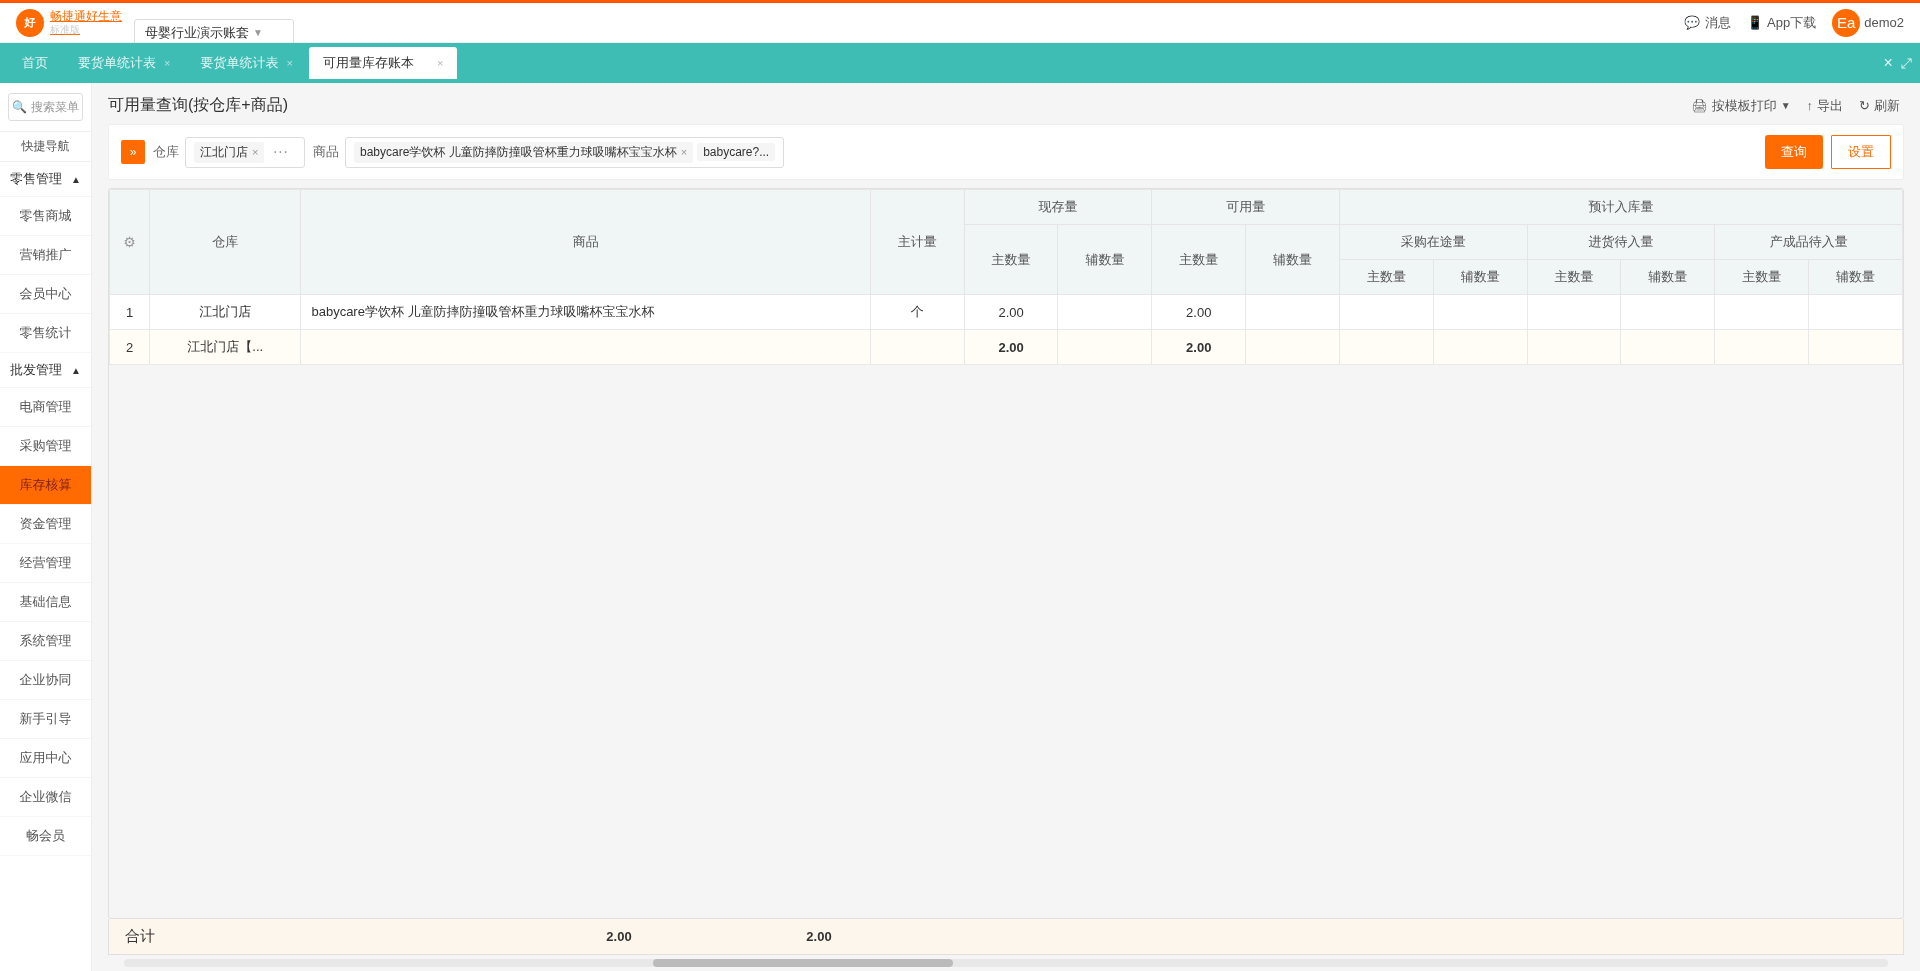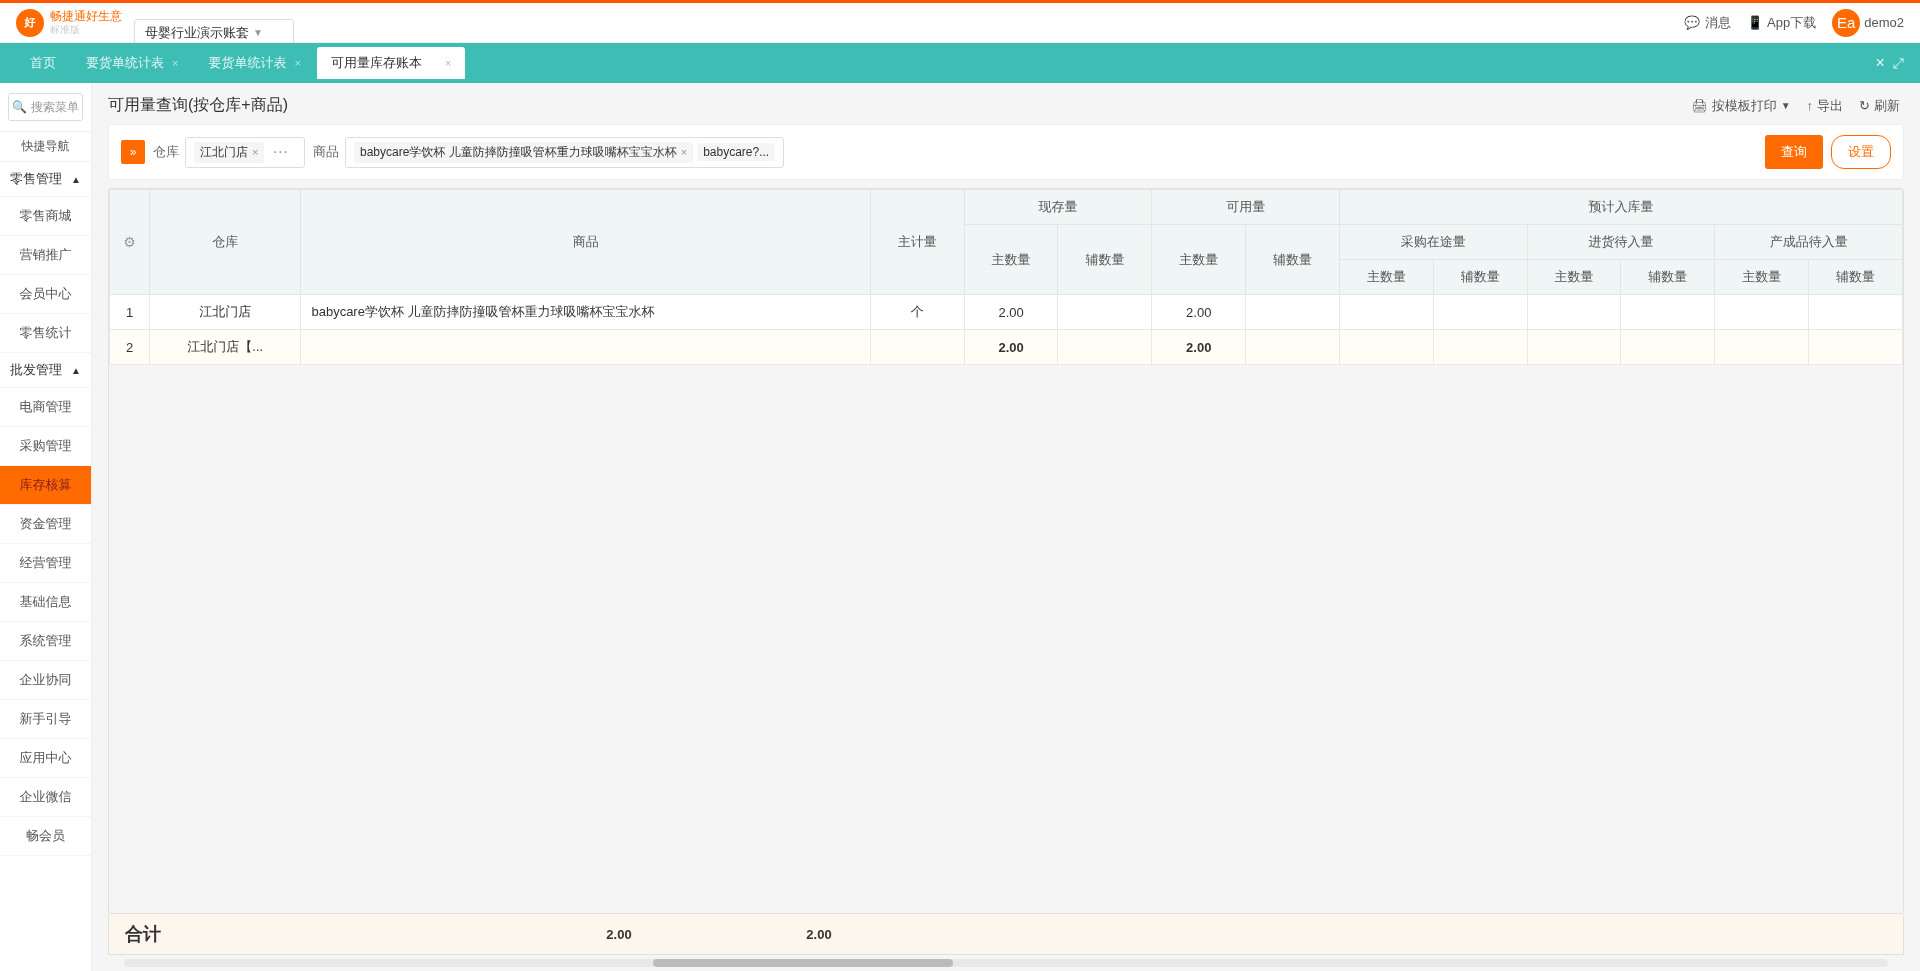--- a/index.html
+++ b/index.html
@@ -3,28 +3,28 @@
   <meta charset="utf-8">
   <style>
     * { margin: 0; padding: 0; box-sizing: border-box; }
     body { font-family: 'Microsoft YaHei', Arial, sans-serif; font-size: 13px; background: #f5f5f5; color: #333; width: 1920px; height: 971px; overflow: hidden; display: flex; flex-direction: column; }
 
     
     .top-bar { height: 40px; background: #fff; display: flex; align-items: center; justify-content: space-between; padding: 0 16px; border-bottom: 1px solid #eee; flex-shrink: 0; }
     .top-bar-left { display: flex; align-items: center; gap: 12px; }
     .logo-area { display: flex; align-items: center; gap: 6px; }
     .logo-icon { width: 28px; height: 28px; background: #ff6b00; border-radius: 50%; display: flex; align-items: center; justify-content: center; color: white; font-size: 11px; font-weight: bold; }
-    .logo-text { font-size: 12px; color: #ff6b00; line-height: 1.2; }
+    .logo-text { font-size: 12px; color: #ff6b00; line-height: 1.2; text-decoration: underline; }
     .industry-selector { display: flex; align-items: center; gap: 4px; font-size: 13px; color: #333; padding: 0 10px; border: 1px solid #ddd; height: 28px; border-radius: 3px; cursor: pointer; min-width: 160px; margin-top: 20px; }
     .top-bar-right { display: flex; align-items: center; gap: 16px; }
     .top-right-item { display: flex; align-items: center; gap: 4px; font-size: 13px; color: #555; cursor: pointer; }
     .avatar { width: 28px; height: 28px; border-radius: 50%; background: #ff6b00; display: flex; align-items: center; justify-content: center; color: white; font-size: 15px; }
 
     
-    .nav-tabs { height: 40px; background: #3dbdb4; display: flex; align-items: center; padding: 0 16px; flex-shrink: 0; gap: 2px; position: relative; }
+    .nav-tabs { height: 40px; background: #3dbdb4; display: flex; align-items: center; padding: 0 8px; flex-shrink: 0; gap: 2px; position: relative; }
     .nav-tab { height: 32px; padding: 0 14px; display: flex; align-items: center; gap: 6px; border-radius: 3px 3px 0 0; cursor: pointer; font-size: 13px; color: rgba(255,255,255,0.85); position: relative; }
     .nav-tab.active { background: #fff; color: #333; gap: 21px; }
     .nav-tab .close-icon { font-size: 11px; opacity: 0.7; margin-left: 2px; }
     .nav-tab.active .close-icon { color: #999; }
     .nav-tabs-right { margin-left: auto; display: flex; align-items: center; gap: 8px; }
     .nav-window-btn { color: rgba(255,255,255,0.85); cursor: pointer; font-size: 16px; }
 
     
     .main-layout { display: flex; flex: 1; overflow: hidden; }
 
@@ -49,21 +49,21 @@
     .filter-bar { background: #fff; margin: 0 16px 8px 16px; padding: 10px 12px; border-radius: 3px; display: flex; align-items: center; gap: 8px; flex-shrink: 0; border: 1px solid #eee; }
     .expand-btn { width: 24px; height: 24px; background: #ff6b00; border-radius: 2px; display: flex; align-items: center; justify-content: center; color: white; cursor: pointer; flex-shrink: 0; }
     .filter-field { display: flex; align-items: center; gap: 6px; }
     .filter-label { font-size: 13px; color: #666; white-space: nowrap; }
     .filter-input { border: 1px solid #ddd; border-radius: 3px; padding: 4px 8px; font-size: 13px; display: flex; align-items: center; gap: 4px; min-width: 120px; background: #fff; }
     .filter-tag { background: #f5f5f5; border-radius: 2px; padding: 2px 6px; font-size: 12px; color: #333; display: flex; align-items: center; gap: 4px; }
     .filter-tag .x { color: #999; cursor: pointer; font-size: 11px; }
     .filter-more { color: #999; font-size: 16px; cursor: pointer; padding: 0 4px; }
     .filter-actions { margin-left: auto; display: flex; gap: 8px; }
     .btn-query { background: #ff6b00; color: #fff; border: none; border-radius: 3px; padding: 5px 16px; font-size: 13px; cursor: pointer; }
-    .btn-settings { background: #fff; color: #ff6b00; border: 1px solid #ff6b00; border-radius: 13px; padding: 7px 16px; font-size: 13px; cursor: pointer; }
+    .btn-settings { background: #fff; color: #ff6b00; border: 1px solid #ff6b00; border-radius: 1px; padding: 7px 16px; font-size: 13px; cursor: pointer; }
 
     
     .table-area { flex: 1; margin: 0 16px; overflow: hidden; display: flex; flex-direction: column; }
     .data-table { width: 100%; border-collapse: collapse; background: #fff; font-size: 13px; }
     .data-table th { background: #f0f5f5; padding: 8px 10px; text-align: center; font-weight: 500; color: #555; border: 1px solid #e5e5e5; white-space: nowrap; }
     .data-table td { padding: 8px 10px; text-align: center; color: #333; border: 1px solid #e8e8e8; white-space: nowrap; }
     .th-group { background: #e8f4f3; }
     .table-wrapper { border: 1px solid #e0e0e0; border-radius: 3px; overflow: hidden; flex: 1; }
     .gear-icon { color: #999; font-size: 14px; cursor: pointer; }
 
@@ -320,21 +320,21 @@
               <td></td>
               <td></td>
               <td></td>
               <td></td>
             </tr>
           </tbody>
         </table>
       </div>
 
       <div style="background:#fdf6ec; border: 1px solid #e0e0e0; border-top: none; display: flex; align-items: center; padding: 8px 0; flex-shrink: 0;">
-        <span style="padding-left: 16px; font-size: 18px; color: #333; min-width: 450px; font-weight: bold;">合计</span>
+        <span style="padding-left: 16px; font-size: 15px; color: #333; min-width: 450px;">合计</span>
         <span style="min-width: 120px; text-align: center; font-weight: bold; font-size: 13px;">2.00</span>
         <span style="min-width: 80px;"></span>
         <span style="min-width: 120px; text-align: center; font-weight: bold; font-size: 13px;">2.00</span>
       </div>
 
       <div class="scrollbar-area">
         <div class="scrollbar-track">
           <div class="scrollbar-thumb"></div>
         </div>
       </div>

